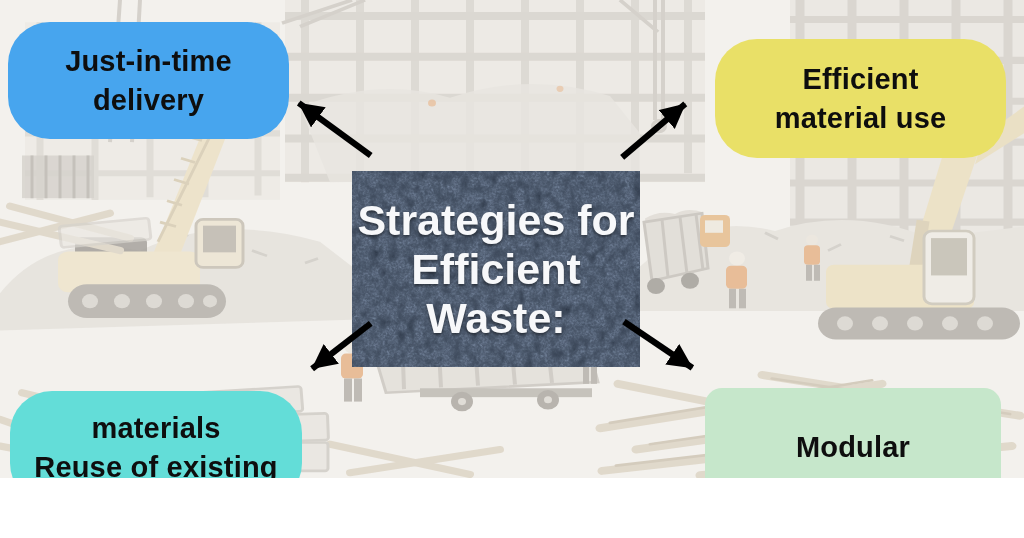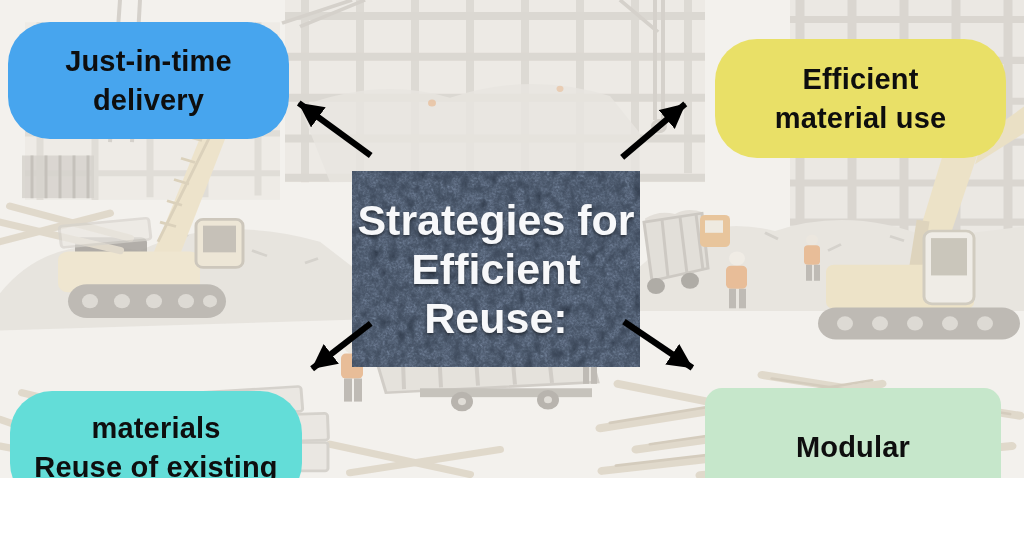--- a/index.html
+++ b/index.html
@@ -226,21 +226,21 @@
           <feColorMatrix type="matrix" values="0 0 0 0 0.05  0 0 0 0 0.07  0 0 0 0 0.11  0.9 0.9 0.9 0 -0.6"></feColorMatrix>
         </filter>
       </defs>
       <rect width="288" height="196" fill="#212b39"></rect>
       <rect width="288" height="196" filter="url(#rock1)"></rect>
       <rect width="288" height="196" filter="url(#rock2)" opacity="0.7"></rect>
     </svg>
     <div class="center-text">
       <div>Strategies for</div>
       <div>Efficient</div>
-      <div>Reuse:</div>
+      <div>Waste:</div>
     </div>
   </div>
 
   <svg class="arrows" viewBox="0 0 1024 538">
     <defs>
       <marker id="ah" markerWidth="5" markerHeight="4.2" refX="3.9" refY="2" orient="auto" markerUnits="strokeWidth">
         <path class="arrow-head" d="M0,0 L4,2 L0,4 Z"></path>
       </marker>
     </defs>
     <line class="arrow-line" x1="353" y1="175" x2="272" y2="116" marker-end="url(#ah)"></line>

